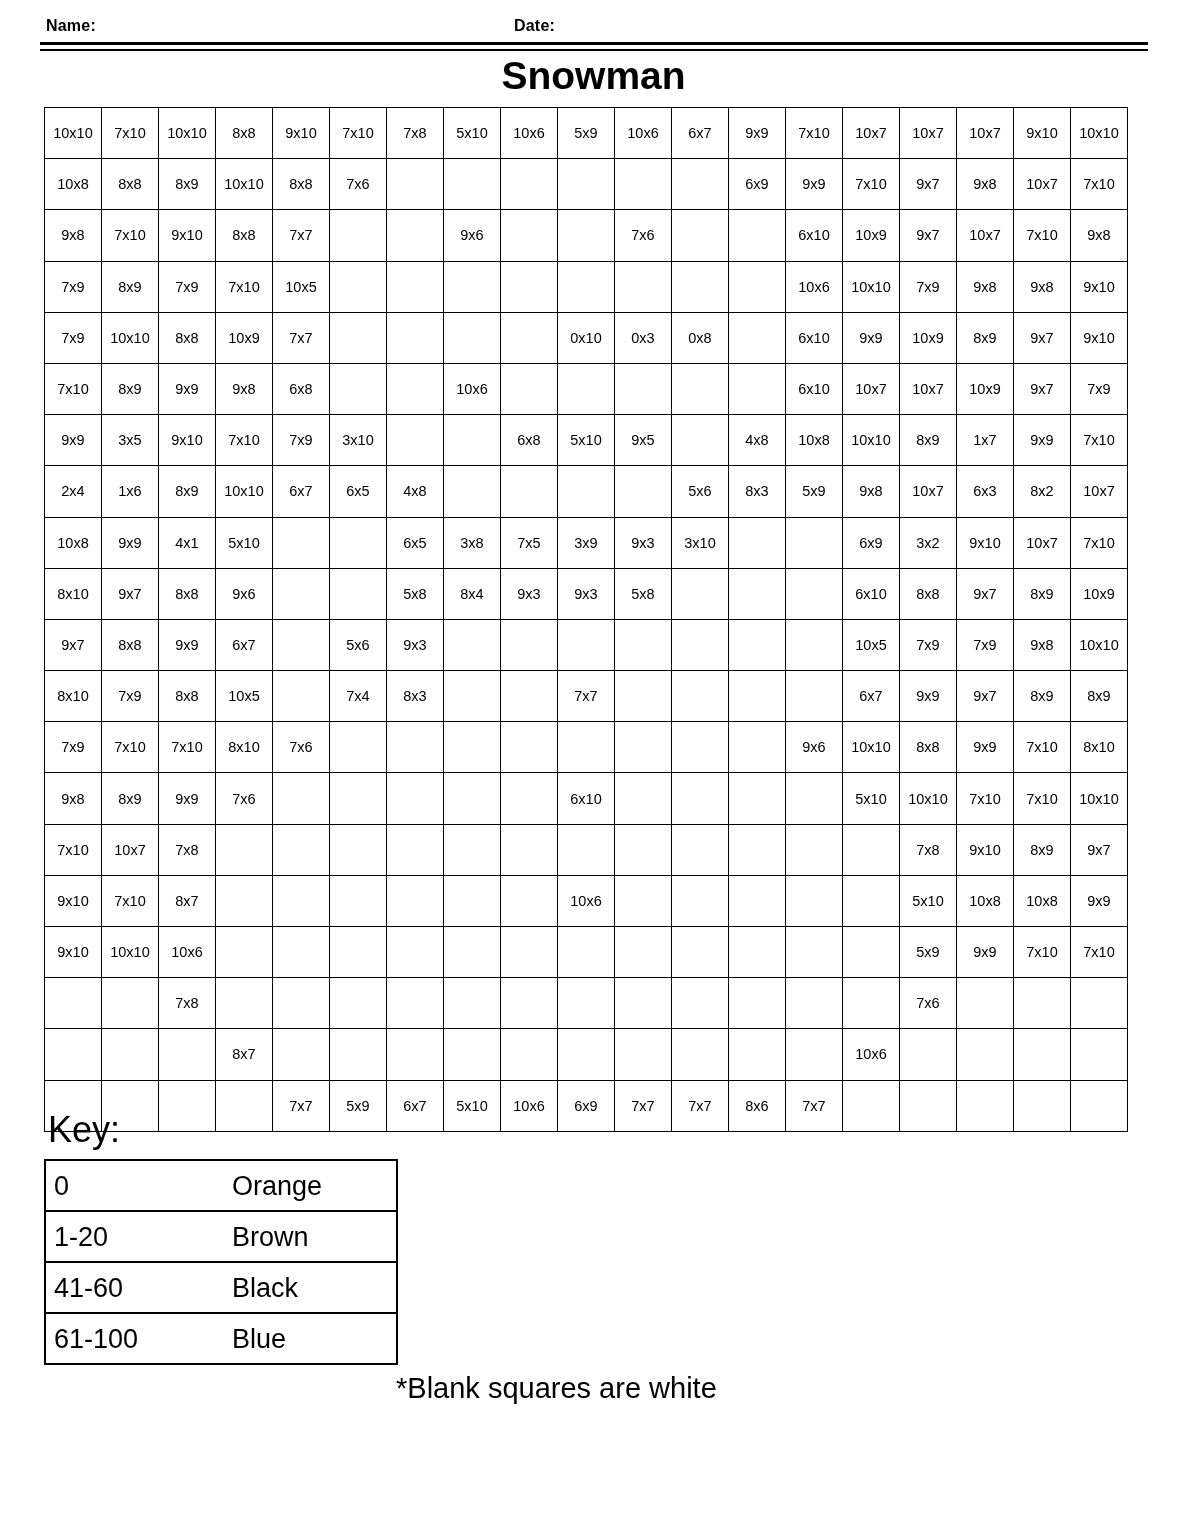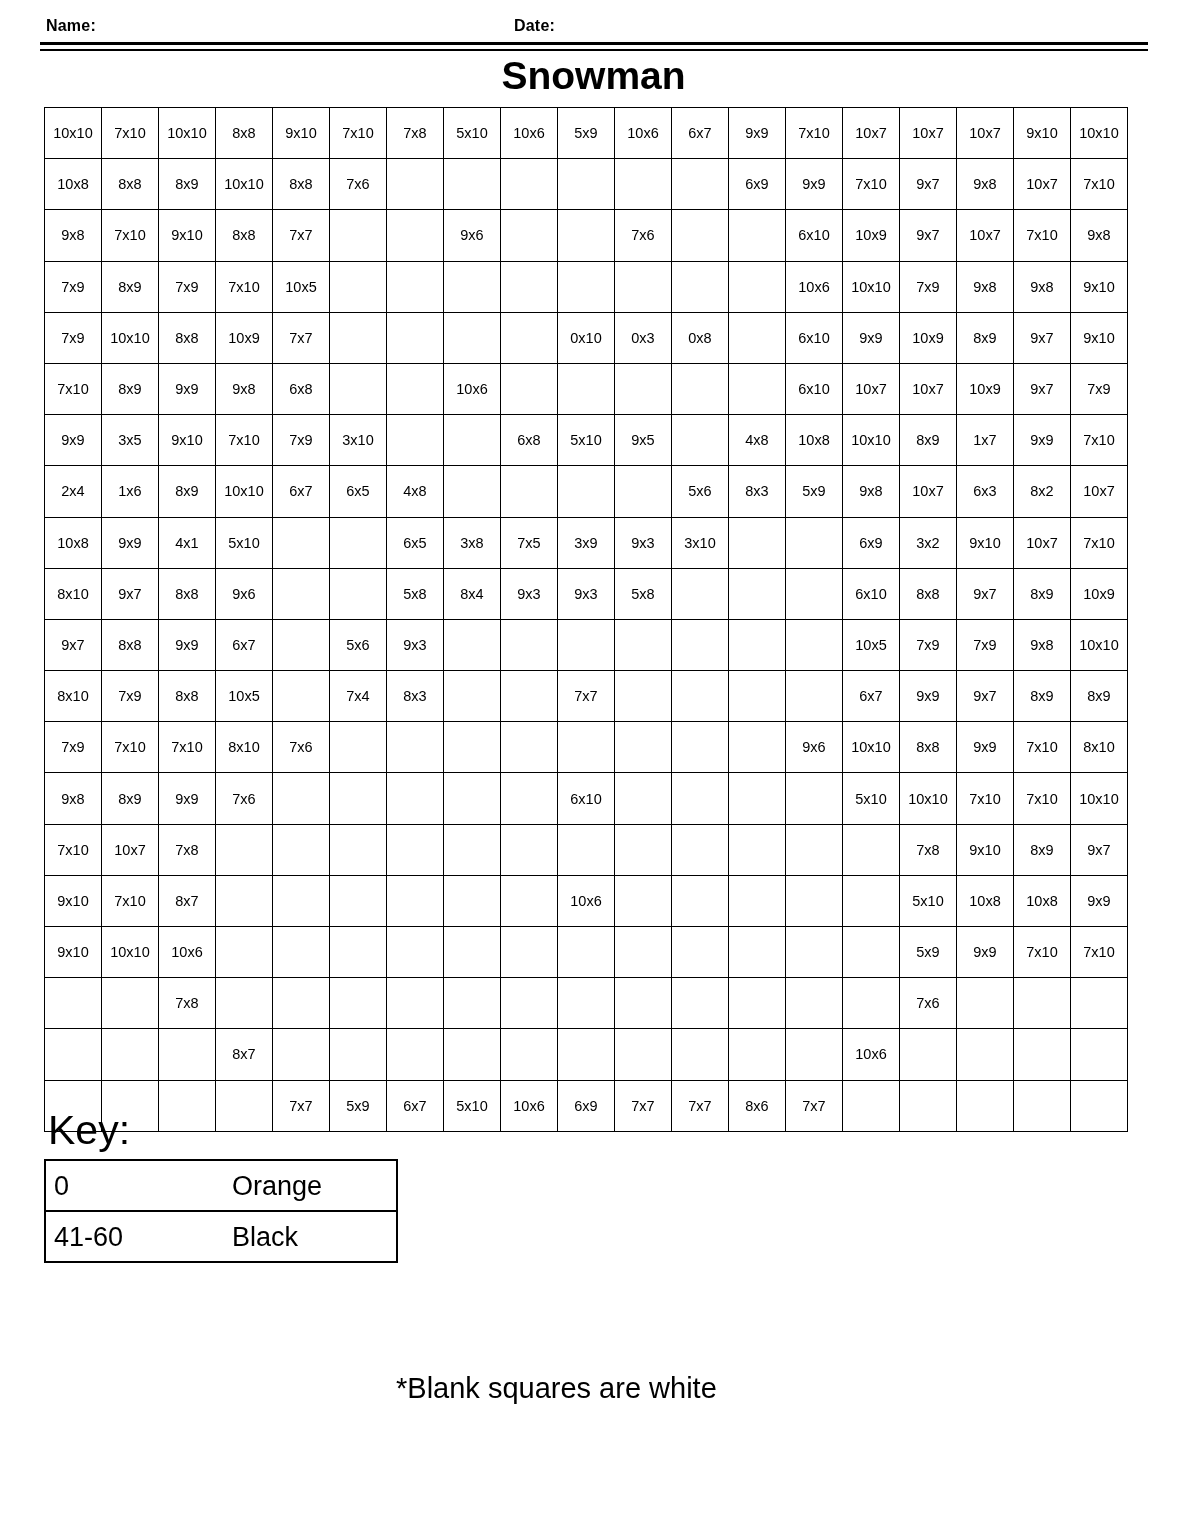--- a/index.html
+++ b/index.html
@@ -86,21 +86,21 @@
     padding: 0;
     font-family: "Liberation Sans", sans-serif;
     white-space: nowrap;
   }
 
   
   .key-title {
     position: absolute;
     left: 48px;
     top: 1112px;
-    font-size: 41px;
+    font-size: 36px;
     line-height: 36px;
   }
   .key-wrap {
     position: absolute;
     left: 44px;
     top: 1159px;
   }
   table.keytable {
     border-collapse: collapse;
     table-layout: fixed;
@@ -576,22 +576,34 @@
 <div class="key-wrap">
   <table class="keytable">
     <tbody id="key-body">
         <tr>
           <td class="range">0</td>
           <td class="color">
             <div class="color-inner">Orange</div>
           </td>
         </tr>
         <tr>
+          <td class="range">1-20</td>
+          <td class="color">
+            <div class="color-inner">Brown</div>
+          </td>
+        </tr>
+        <tr>
           <td class="range">41-60</td>
           <td class="color">
             <div class="color-inner">Black</div>
           </td>
         </tr>
+        <tr>
+          <td class="range">61-100</td>
+          <td class="color">
+            <div class="color-inner">Blue</div>
+          </td>
+        </tr>
       </tbody>
   </table>
 </div>
 
 <div class="blank-note">*Blank squares are white</div>
 
 </body></html>

